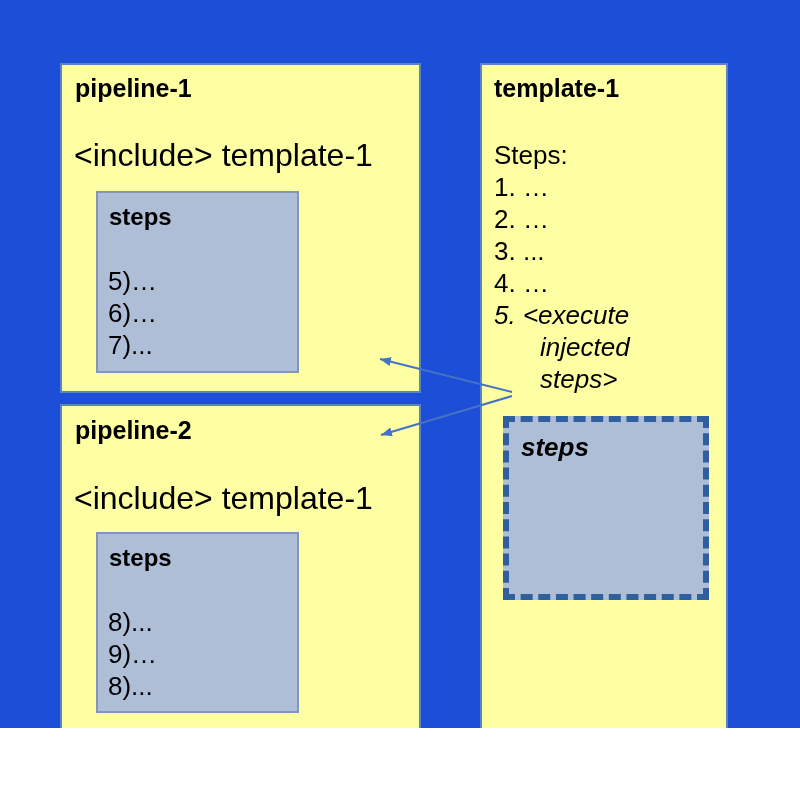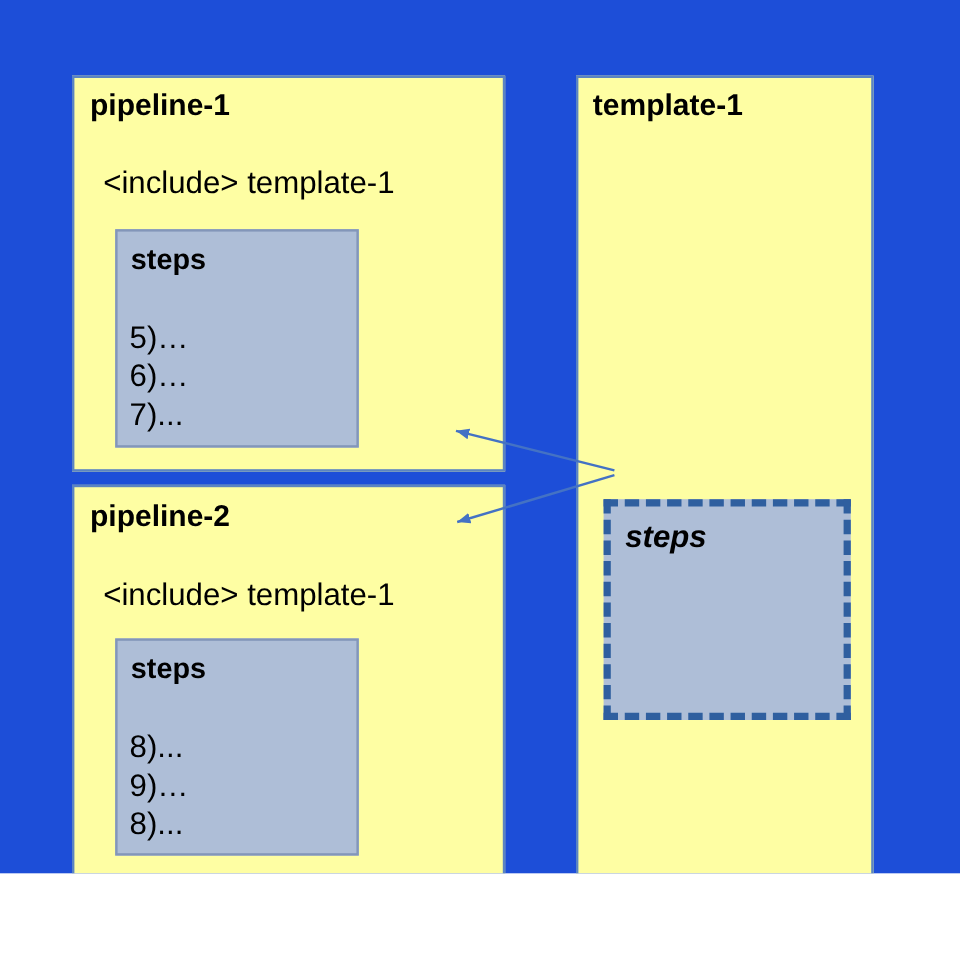--- a/index.html
+++ b/index.html
@@ -27,24 +27,23 @@
 
   .box-title {
     position: absolute;
     font-size: 25px;
     font-weight: bold;
     color: #000000;
     white-space: nowrap;
   }
   .include-line {
     position: absolute;
-    font-size: 26px;
+    font-size: 32px;
     color: #000000;
     white-space: nowrap;
-    margin-left: 12px;
   }
 
   .inner-box {
     position: absolute;
     box-sizing: border-box;
     background: #AEBED7;
     border: 2px solid #8396B9;
   }
   .inner-p1 { left: 34px; top: 126px; width: 203px; height: 182px; }
   .inner-p2 { left: 34px; top: 126px; width: 203px; height: 181px; }
@@ -133,20 +132,30 @@
       <div class="inner-items">
         <div class="step-item">8)...</div>
         <div class="step-item">9)…</div>
         <div class="step-item">8)...</div>
       </div>
     </div>
   </div>
 
   <div class="ybox box-template1">
     <div class="box-title" style="left:12px; top:9px;">template-1</div>
+    <div class="tlist">
+      <div class="tline">Steps:</div>
+      <div class="tline">1. …</div>
+      <div class="tline">2. …</div>
+      <div class="tline">3. ...</div>
+      <div class="tline">4. …</div>
+      <div class="tline italic">5. &lt;execute</div>
+      <div class="tline italic indent">injected</div>
+      <div class="tline italic indent">steps&gt;</div>
+    </div>
     <div class="dashed-box">
       <div class="dashed-title">steps</div>
     </div>
   </div>
 
   <svg class="arrows-overlay" viewBox="0 0 800 800" xmlns="http://www.w3.org/2000/svg">
     <defs>
       <marker id="arrowhead" markerUnits="userSpaceOnUse" markerWidth="14" markerHeight="10" refX="11" refY="4.5" orient="auto">
         <path d="M0,0 L11,4.5 L0,9 z" fill="#4472C4"></path>
       </marker>

